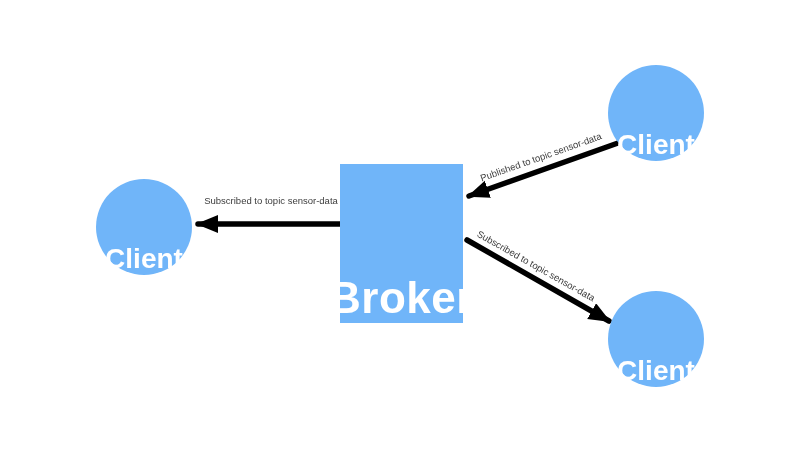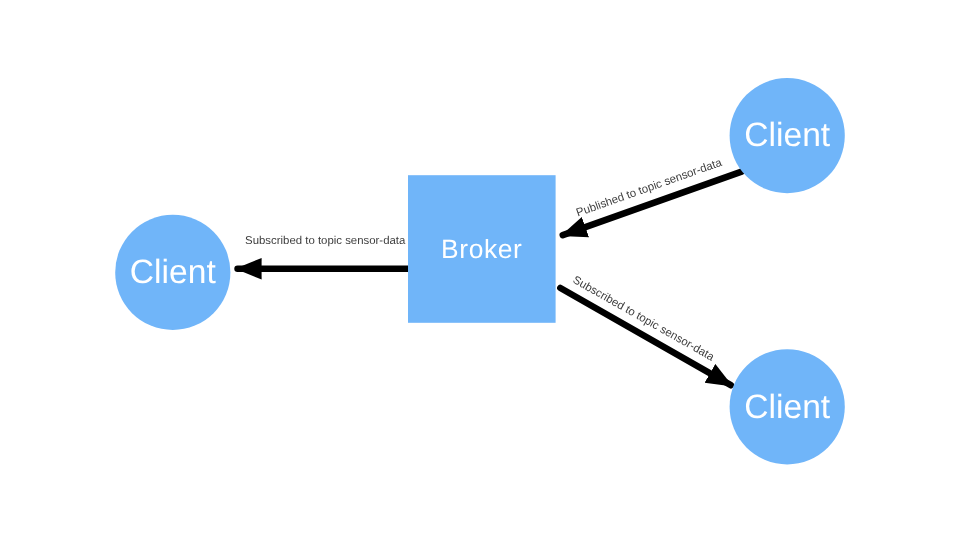--- a/index.html
+++ b/index.html
@@ -18,33 +18,33 @@
     position: absolute;
     left: 0;
     top: 0;
     width: 800px;
     height: 450px;
     pointer-events: none;
   }
   .node {
     position: absolute;
     display: flex;
-    align-items: center;
+    align-items: flex-end;
     justify-content: center;
     background: var(--node-fill, #70b5f9);
     color: var(--node-text, #ffffff);
-    font-weight: 400;
+    font-weight: 700;
     box-sizing: border-box;
   }
   .node--broker {
     left: 340px;
-    top: 146px;
+    top: 164px;
     width: 123px;
-    height: 123px;
-    font-size: 22px;
+    height: 159px;
+    font-size: 44px;
     letter-spacing: 0.5px;
   }
   .node--client {
     width: 96px;
     height: 96px;
     border-radius: 50%;
     font-size: 28px;
   }
   .node--client-left   { left: 96px;  top: 179px; }
   .node--client-top    { left: 608px; top: 65px;  }

